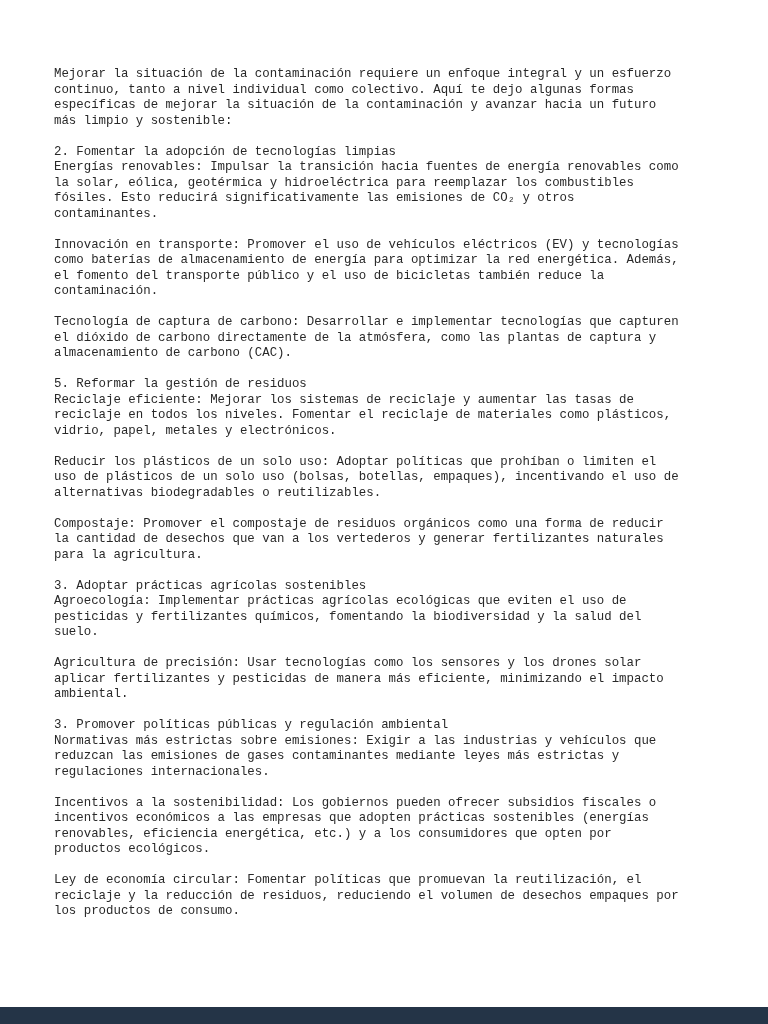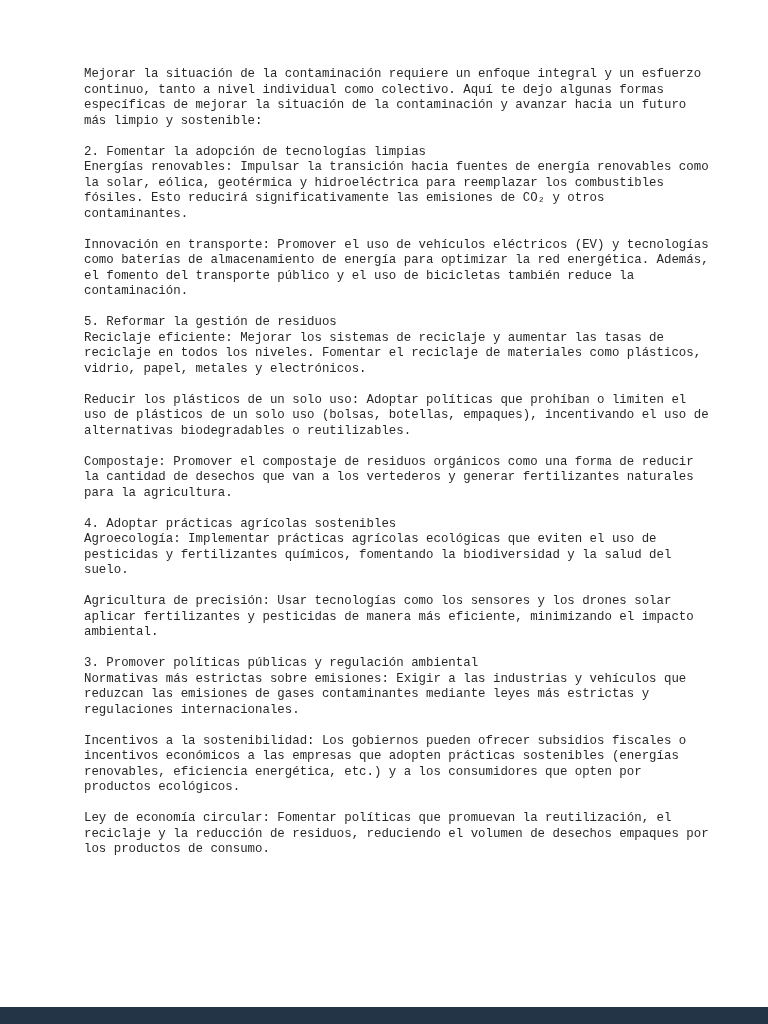--- a/index.html
+++ b/index.html
@@ -12,21 +12,21 @@
   }
   .page {
     position: relative;
     width: 768px;
     height: 1024px;
     background: #ffffff;
   }
   .text-area {
     position: absolute;
     top: 67px;
-    left: 84px;
+    left: 54px;
     width: 632px;
     color: #282828;
     font-size: 12.4px;
     line-height: 15.5px;
     letter-spacing: 0px;
   }
   .para {
     white-space: pre-wrap;
     margin: 0 0 15.5px 0;
     word-spacing: 0px;
@@ -41,25 +41,26 @@
 </style>
 </head>
 <body>
 
 <div class="page" style="background: rgb(255, 255, 255);">
   <div class="text-area" style="color: rgb(40, 40, 40);">
     <p class="para">Mejorar la situación de la contaminación requiere un enfoque integral y un esfuerzo continuo, tanto a nivel individual como colectivo. Aquí te dejo algunas formas específicas de mejorar la situación de la contaminación y avanzar hacia un futuro más limpio y sostenible:</p>
     <p class="para">2. Fomentar la adopción de tecnologías limpias
 Energías renovables: Impulsar la transición hacia fuentes de energía renovables como la solar, eólica, geotérmica y hidroeléctrica para reemplazar los combustibles fósiles. Esto reducirá significativamente las emisiones de CO₂ y otros contaminantes.</p>
     <p class="para">Innovación en transporte: Promover el uso de vehículos eléctricos (EV) y tecnologías como baterías de almacenamiento de energía para optimizar la red energética. Además, el fomento del transporte público y el uso de bicicletas también reduce la contaminación.</p>
+    <p class="para">Tecnología de captura de carbono: Desarrollar e implementar tecnologías que capturen el dióxido de carbono directamente de la atmósfera, como las plantas de captura y almacenamiento de carbono (CAC).</p>
     <p class="para">5. Reformar la gestión de residuos
 Reciclaje eficiente: Mejorar los sistemas de reciclaje y aumentar las tasas de reciclaje en todos los niveles. Fomentar el reciclaje de materiales como plásticos, vidrio, papel, metales y electrónicos.</p>
     <p class="para">Reducir los plásticos de un solo uso: Adoptar políticas que prohíban o limiten el uso de plásticos de un solo uso (bolsas, botellas, empaques), incentivando el uso de alternativas biodegradables o reutilizables.</p>
     <p class="para">Compostaje: Promover el compostaje de residuos orgánicos como una forma de reducir la cantidad de desechos que van a los vertederos y generar fertilizantes naturales para la agricultura.</p>
-    <p class="para">4. Adoptar prácticas agrícolas sostenibles
+    <p class="para">3. Adoptar prácticas agrícolas sostenibles
 Agroecología: Implementar prácticas agrícolas ecológicas que eviten el uso de pesticidas y fertilizantes químicos, fomentando la biodiversidad y la salud del suelo.</p>
     <p class="para">Agricultura de precisión: Usar tecnologías como los sensores y los drones solar aplicar fertilizantes y pesticidas de manera más eficiente, minimizando el impacto ambiental.</p>
     <p class="para">3. Promover políticas públicas y regulación ambiental
 Normativas más estrictas sobre emisiones: Exigir a las industrias y vehículos que reduzcan las emisiones de gases contaminantes mediante leyes más estrictas y regulaciones internacionales.</p>
     <p class="para">Incentivos a la sostenibilidad: Los gobiernos pueden ofrecer subsidios fiscales o incentivos económicos a las empresas que adopten prácticas sostenibles (energías renovables, eficiencia energética, etc.) y a los consumidores que opten por productos ecológicos.</p>
     <p class="para">Ley de economía circular: Fomentar políticas que promuevan la reutilización, el reciclaje y la reducción de residuos, reduciendo el volumen de desechos empaques por los productos de consumo.</p>
   </div>
   <div class="bottom-bar" style="background: rgb(36, 52, 71);"></div>
 </div>
 

